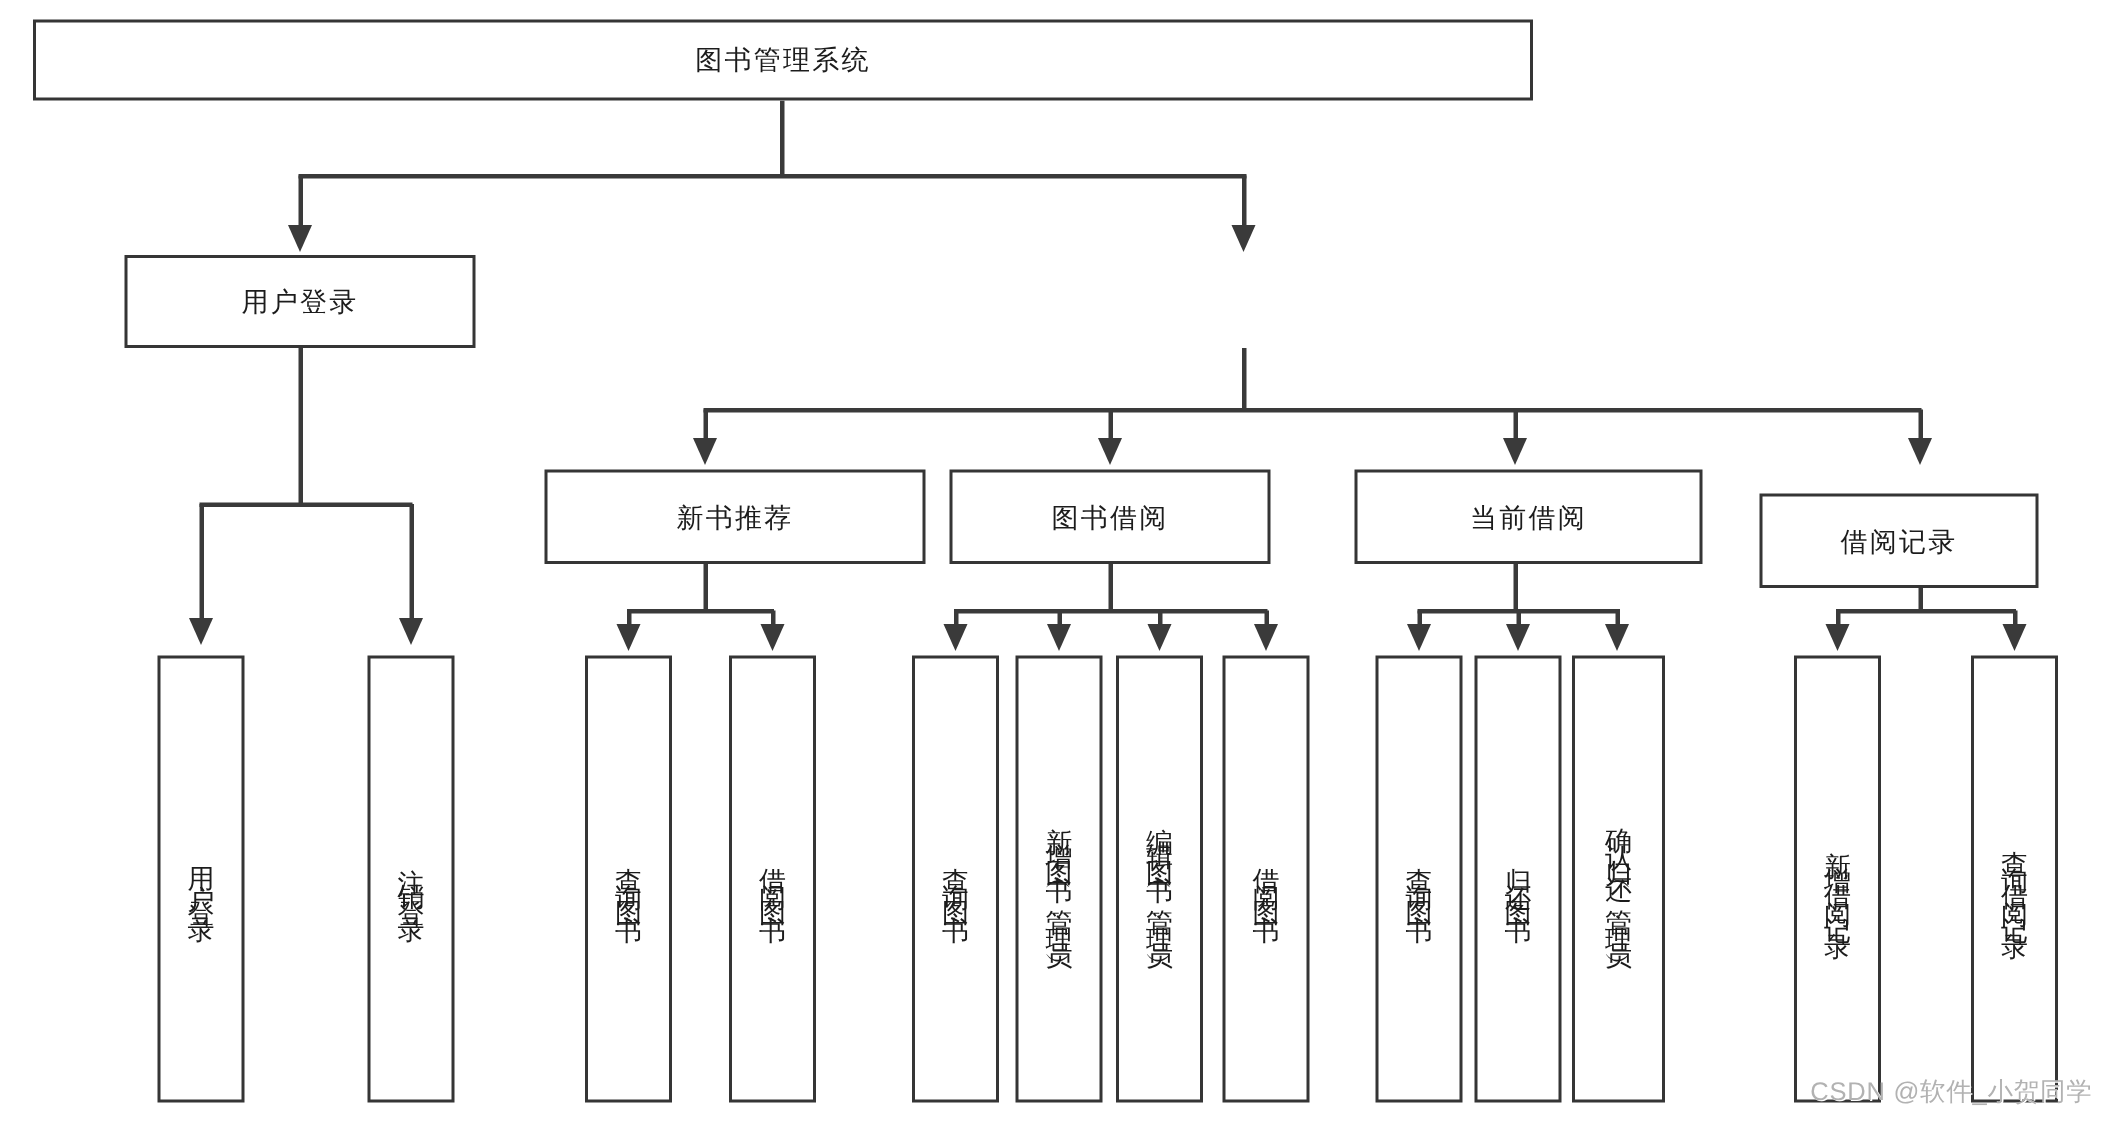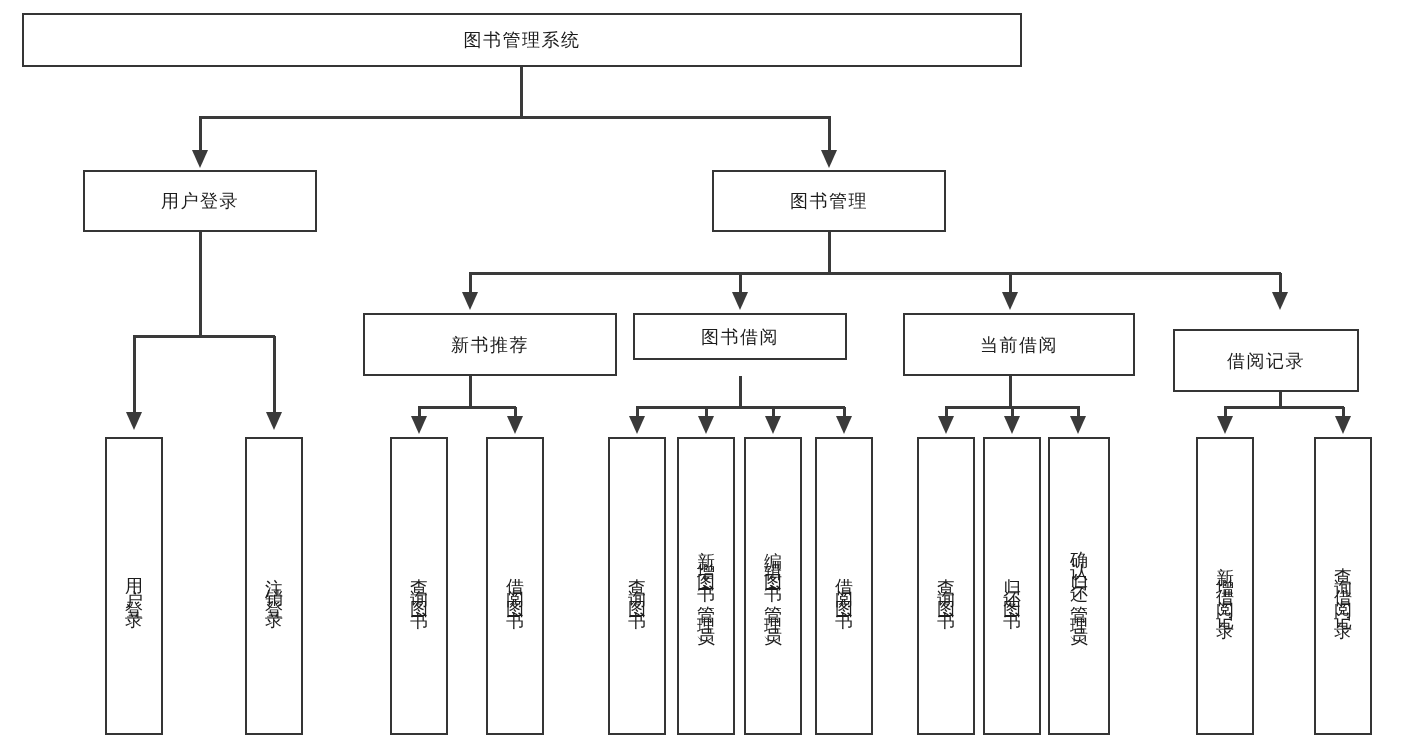--- a/index.html
+++ b/index.html
@@ -117,25 +117,24 @@
   <div class="hline" style="left:1224px;top:406px;width:120px"></div>
   <div class="vline" style="left:1224px;top:407px;height:12px"></div>
   <div class="arrow" style="left:1217px;top:416px"></div>
   <div class="vline" style="left:1342px;top:407px;height:12px"></div>
   <div class="arrow" style="left:1335px;top:416px"></div>
 
   <div class="box" style="left:22px;top:13px;width:1000px;height:54px">图书管理系统</div>
 
   <div class="box" style="left:83px;top:170px;width:234px;height:62px">用户登录</div>
 
-  <div class="box" style="left:712px;top:170px;width:234px;height:62px">图书管理</div>
 
   <div class="box" style="left:363px;top:313px;width:254px;height:63px">新书推荐</div>
 
-  <div class="box" style="left:633px;top:313px;width:214px;height:47px">图书借阅</div>
+  <div class="box" style="left:633px;top:313px;width:214px;height:63px">图书借阅</div>
 
   <div class="box" style="left:903px;top:313px;width:232px;height:63px">当前借阅</div>
 
   <div class="box" style="left:1173px;top:329px;width:186px;height:63px">借阅记录</div>
 
   <div class="leaf" style="left:105px;top:437px;width:58px;height:298px">
     <span>用户登录</span>
   </div>
   <div class="leaf" style="left:245px;top:437px;width:58px;height:298px">
     <span>注销登录</span>
@@ -167,14 +166,15 @@
   <div class="leaf" style="left:1048px;top:437px;width:62px;height:298px">
     <span>确认归还（管理员）</span>
   </div>
   <div class="leaf" style="left:1196px;top:437px;width:58px;height:298px">
     <span>新增借阅记录</span>
   </div>
   <div class="leaf" style="left:1314px;top:437px;width:58px;height:298px">
     <span>查询借阅记录</span>
   </div>
 
+  <div class="watermark">CSDN @软件_小贺同学</div>
 
 </div>
 
 </body></html>

